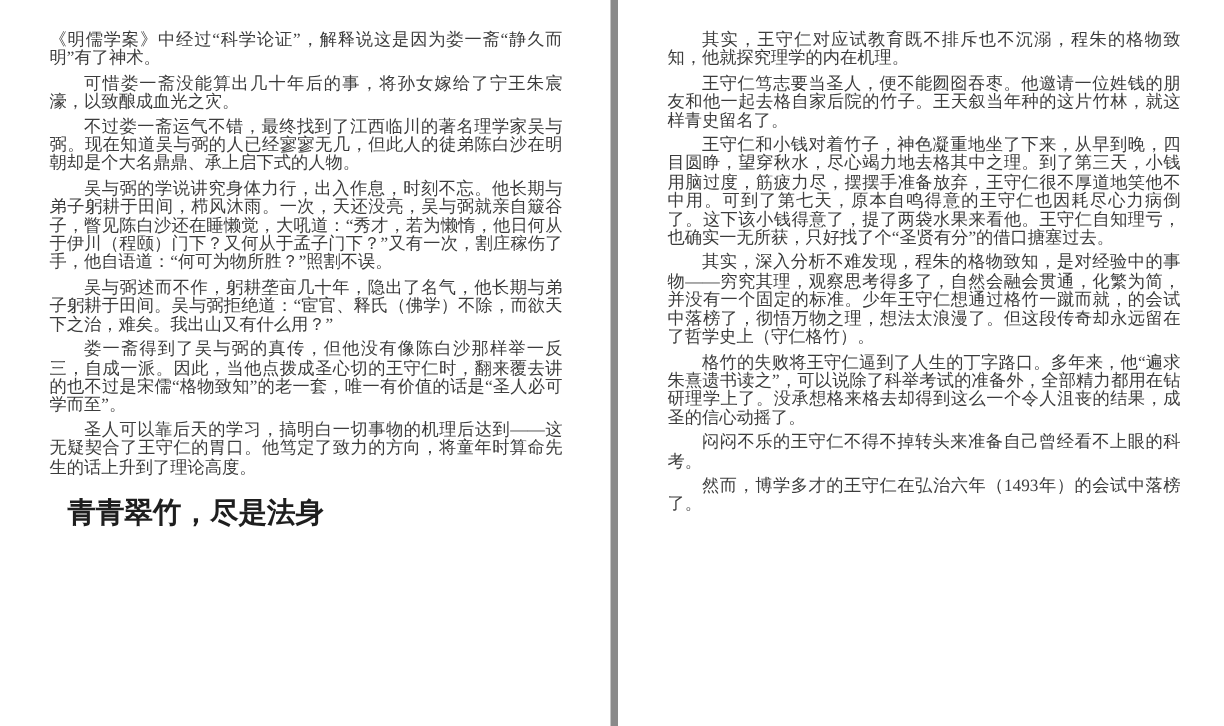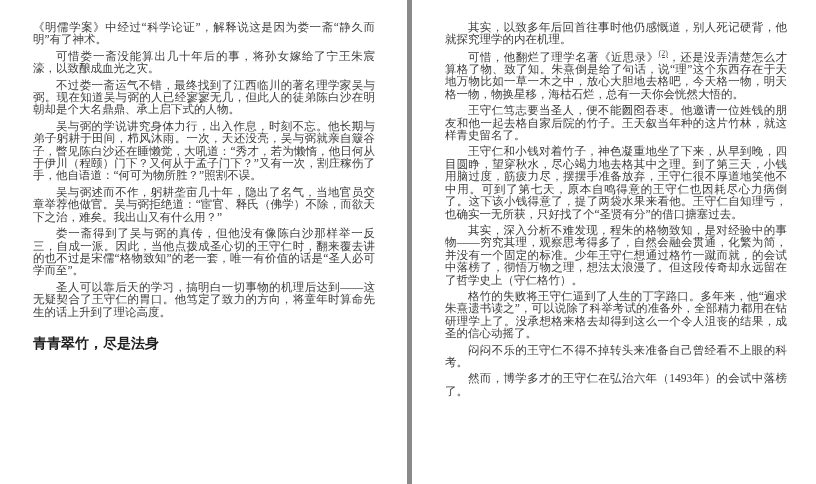--- a/index.html
+++ b/index.html
@@ -17,49 +17,48 @@
     position:absolute; left:407px; top:0; width:5px; height:484px;
     background:var(--divider-color,#8a8a8a);
   }
   .para {
     font-size:11.5px; line-height:12.4px; letter-spacing:0;
     text-align:justify; text-indent:2em; margin:0 0 4px 0;
   }
   .para.no-indent { text-indent:0; }
   .section-heading {
     font-family:Liberation Sans, sans-serif;
-    font-size:14px; line-height:16px; font-weight:bold; color:#1e1e1e;
-    margin:17px 0 14px 0; text-indent:0;
+    font-size:19px; line-height:16px; font-weight:bold; color:#1e1e1e;
+    margin:17px 0 14px 12px; text-indent:0;
   }
   .footnote-ref {
     font-size:8px; line-height:1; vertical-align:super;
     text-decoration:underline; color:#4a4a4a; cursor:pointer;
   }
 </style>
 </head>
 <body>
 
 <div class="book">
   <div class="page page-left">
     <div class="page-text">
         <p class="para no-indent">《明儒学案》中经过“科学论证”，解释说这是因为娄一斋“静久而明”有了神术。</p>
         <p class="para">可惜娄一斋没能算出几十年后的事，将孙女嫁给了宁王朱宸濠，以致酿成血光之灾。</p>
         <p class="para">不过娄一斋运气不错，最终找到了江西临川的著名理学家吴与弼。现在知道吴与弼的人已经寥寥无几，但此人的徒弟陈白沙在明朝却是个大名鼎鼎、承上启下式的人物。</p>
         <p class="para">吴与弼的学说讲究身体力行，出入作息，时刻不忘。他长期与弟子躬耕于田间，栉风沐雨。一次，天还没亮，吴与弼就亲自簸谷子，瞥见陈白沙还在睡懒觉，大吼道：“秀才，若为懒惰，他日何从于伊川（程颐）门下？又何从于孟子门下？”又有一次，割庄稼伤了手，他自语道：“何可为物所胜？”照割不误。</p>
-        <p class="para">吴与弼述而不作，躬耕垄亩几十年，隐出了名气，当地官员交章举荐他做官。吴与弼拒绝道：“宦官、释氏（佛学）不除，而欲天下之治，难矣。我出山又有什么用？”</p>
+        <p class="para">吴与弼述而不作，躬耕垄亩几十年，隐出了名气，他长期与弟子躬耕于田间。吴与弼拒绝道：“宦官、释氏（佛学）不除，而欲天下之治，难矣。我出山又有什么用？”</p>
         <p class="para">娄一斋得到了吴与弼的真传，但他没有像陈白沙那样举一反三，自成一派。因此，当他点拨成圣心切的王守仁时，翻来覆去讲的也不过是宋儒“格物致知”的老一套，唯一有价值的话是“圣人必可学而至”。</p>
         <p class="para">圣人可以靠后天的学习，搞明白一切事物的机理后达到——这无疑契合了王守仁的胃口。他笃定了致力的方向，将童年时算命先生的话上升到了理论高度。</p>
         <h2 class="section-heading">青青翠竹，尽是法身</h2>
       </div>
   </div>
   <div class="divider"></div>
   <div class="page page-right">
     <div class="page-text">
-        <p class="para">其实，以致多年后回首往事时他仍感慨道，别人死记硬背，他就探究理学的内在机理。</p>
-        <p class="para">可惜，他翻烂了理学名著《近思录》<sup class="footnote-ref">(2)</sup>，还是没弄清楚怎么才算格了物、致了知。朱熹倒是给了句话，说“理”这个东西存在于天地万物比如一草一木之中，放心大胆地去格吧，今天格一物，明天格一物，物换星移，海枯石烂，总有一天你会恍然大悟的。</p>
+        <p class="para">其实，王守仁对应试教育既不排斥也不沉溺，程朱的格物致知，他就探究理学的内在机理。</p>
         <p class="para">王守仁笃志要当圣人，便不能囫囵吞枣。他邀请一位姓钱的朋友和他一起去格自家后院的竹子。王天叙当年种的这片竹林，就这样青史留名了。</p>
         <p class="para">王守仁和小钱对着竹子，神色凝重地坐了下来，从早到晚，四目圆睁，望穿秋水，尽心竭力地去格其中之理。到了第三天，小钱用脑过度，筋疲力尽，摆摆手准备放弃，王守仁很不厚道地笑他不中用。可到了第七天，原本自鸣得意的王守仁也因耗尽心力病倒了。这下该小钱得意了，提了两袋水果来看他。王守仁自知理亏，也确实一无所获，只好找了个“圣贤有分”的借口搪塞过去。</p>
         <p class="para">其实，深入分析不难发现，程朱的格物致知，是对经验中的事物——穷究其理，观察思考得多了，自然会融会贯通，化繁为简，并没有一个固定的标准。少年王守仁想通过格竹一蹴而就，的会试中落榜了，彻悟万物之理，想法太浪漫了。但这段传奇却永远留在了哲学史上（守仁格竹）。</p>
         <p class="para">格竹的失败将王守仁逼到了人生的丁字路口。多年来，他“遍求朱熹遗书读之”，可以说除了科举考试的准备外，全部精力都用在钻研理学上了。没承想格来格去却得到这么一个令人沮丧的结果，成圣的信心动摇了。</p>
         <p class="para">闷闷不乐的王守仁不得不掉转头来准备自己曾经看不上眼的科考。</p>
         <p class="para">然而，博学多才的王守仁在弘治六年（1493年）的会试中落榜了。</p>
       </div>
   </div>
 </div>
 

